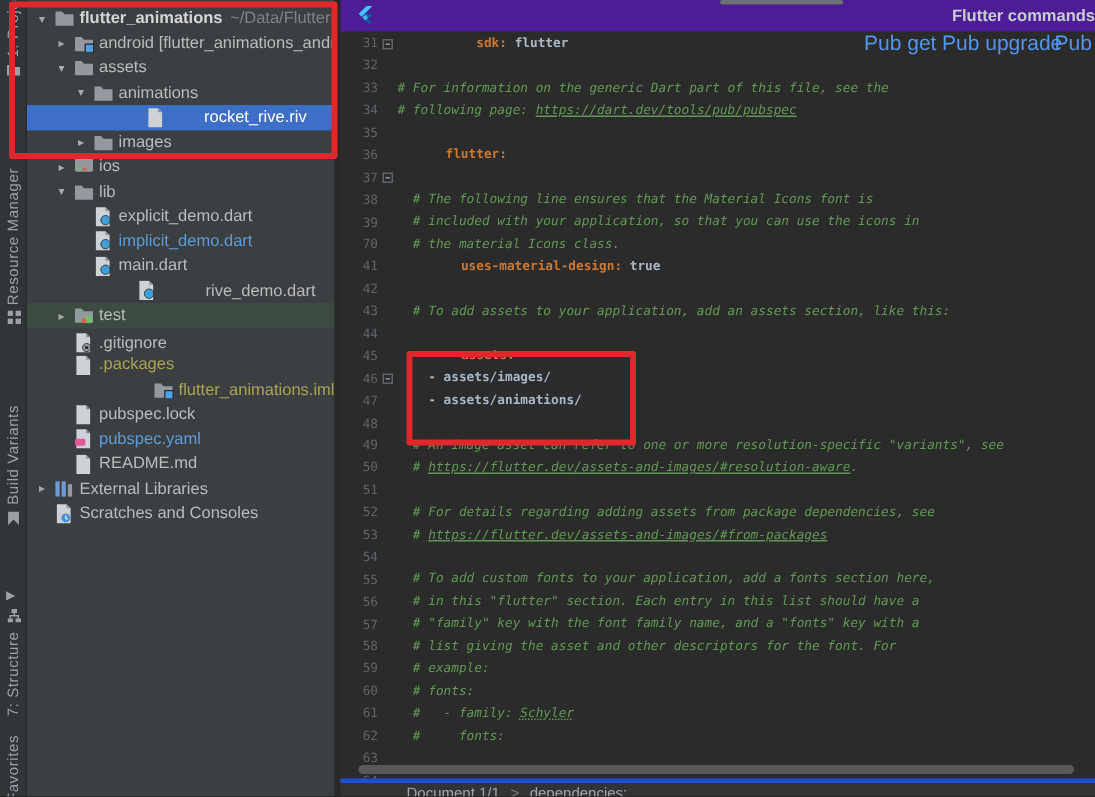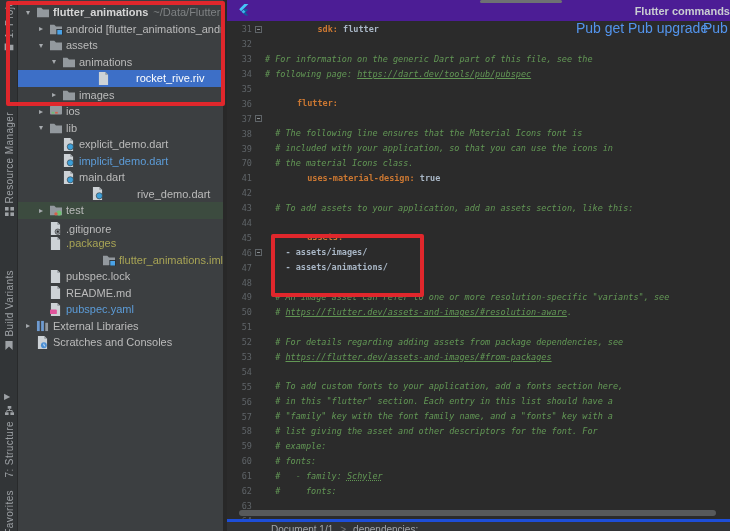--- a/index.html
+++ b/index.html
@@ -288,34 +288,34 @@
             </svg>
           </span>
           <span class="tlabel">pubspec.lock</span>
         </div>
         <div class="trow" style="padding-left: 17px;">
           <span class="arrow"></span>
           <span class="ticon">
             <svg width="11" height="13" viewBox="0 0 12 14">
               <path d="M1 0h7l3 3v11H1z" fill="#CDD2D6"></path>
               <path d="M8 0l3 3H8z" fill="#8F959A"></path>
+              <rect x="0" y="7" width="7.5" height="5" rx="1" fill="#E0559C"></rect>
+            </svg>
+          </span>
+          <span class="tlabel blue">pubspec.yaml</span>
+        </div>
+        <div class="trow" style="padding-left: 17px;">
+          <span class="arrow"></span>
+          <span class="ticon">
+            <svg width="11" height="13" viewBox="0 0 12 14">
+              <path d="M1 0h7l3 3v11H1z" fill="#CDD2D6"></path>
+              <path d="M8 0l3 3H8z" fill="#8F959A"></path>
             </svg>
           </span>
           <span class="tlabel">README.md</span>
-        </div>
-        <div class="trow" style="padding-left: 17px;">
-          <span class="arrow"></span>
-          <span class="ticon">
-            <svg width="11" height="13" viewBox="0 0 12 14">
-              <path d="M1 0h7l3 3v11H1z" fill="#CDD2D6"></path>
-              <path d="M8 0l3 3H8z" fill="#8F959A"></path>
-              <rect x="0" y="7" width="7.5" height="5" rx="1" fill="#E0559C"></rect>
-            </svg>
-          </span>
-          <span class="tlabel blue">pubspec.yaml</span>
         </div>
         <div class="trow" style="padding-left: 4px;">
           <span class="arrow">▸</span>
           <span class="ticon">
             <svg width="13" height="12" viewBox="0 0 14 13">
               <rect x="1" y="1" width="3" height="11" fill="#6E9BD1"></rect>
               <rect x="5.5" y="1" width="3" height="11" fill="#6E9BD1"></rect>
               <rect x="10" y="3" width="3" height="9" fill="#93999E"></rect>
             </svg>
           </span>

